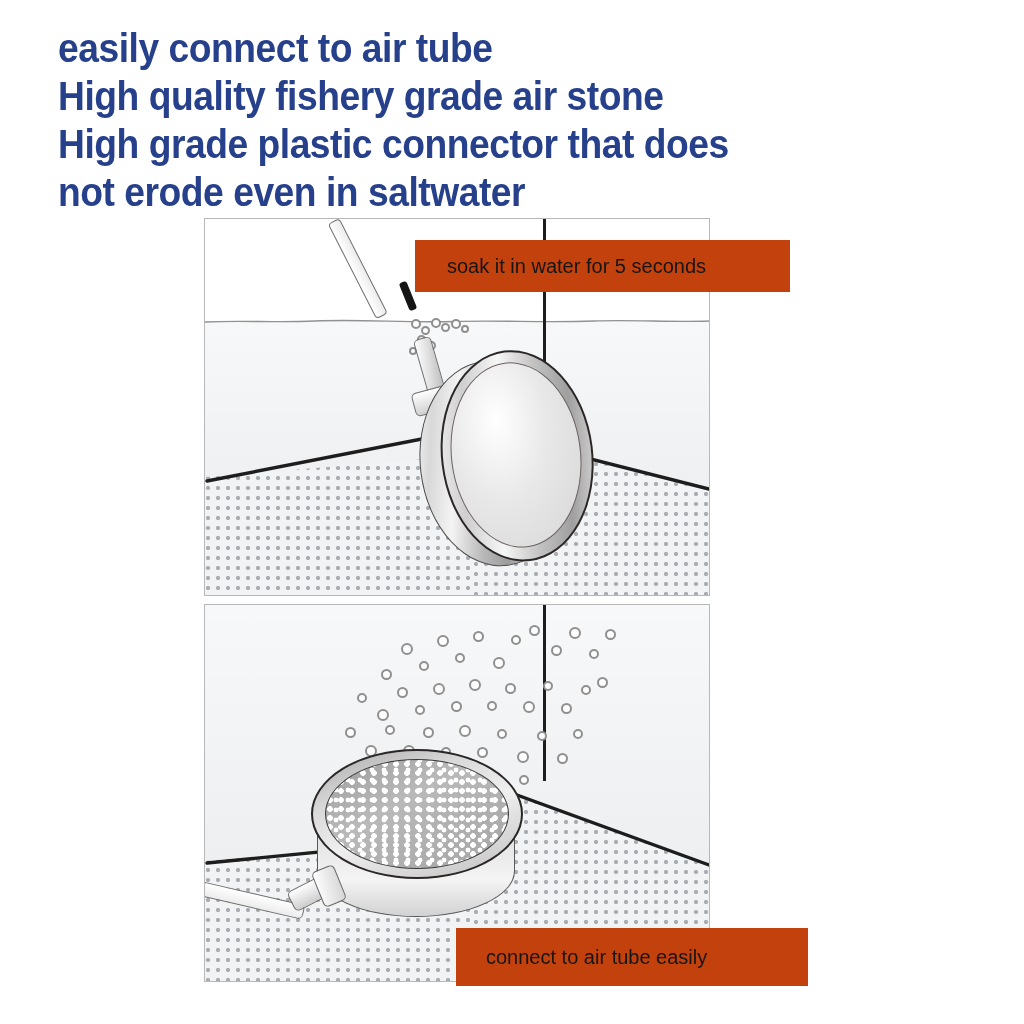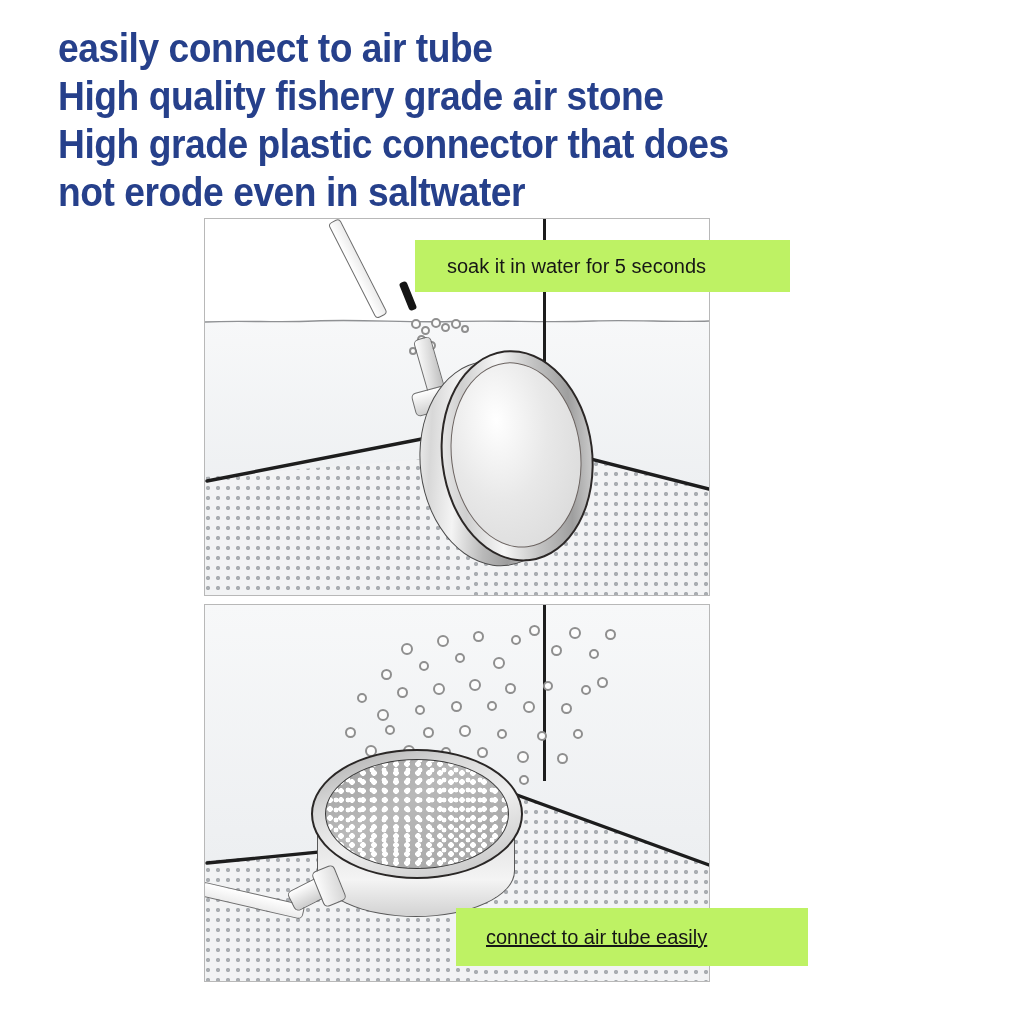--- a/index.html
+++ b/index.html
@@ -250,47 +250,46 @@
     position: absolute;
     border-radius: 50%;
     border: 2px solid #8f8f8f;
     background: #fdfdfd;
     box-sizing: border-box;
   }
 
   
   .caption {
     position: absolute;
-    background: #bef264;
+    background: #c2410c;
     color: #161616;
     font-family: "Liberation Sans", sans-serif;
     font-size: 20px;
     line-height: 20px;
     display: flex;
     align-items: center;
     white-space: nowrap;
     z-index: 30;
     text-align: right;
   }
   #caption-soak {
     left: 415px;
     top: 240px;
     width: 375px;
     height: 52px;
     padding-left: 32px;
     box-sizing: border-box;
   }
   #caption-connect {
     left: 456px;
-    top: 908px;
+    top: 928px;
     width: 352px;
     height: 58px;
     padding-left: 30px;
     box-sizing: border-box;
-    text-decoration: underline;
   }
 </style>
 </head>
 <body>
 
 <div class="headline">
   <span class="hl">easily connect to air tube</span>
   <span class="hl">High quality fishery grade air stone</span>
   <span class="hl">High grade plastic connector that does</span>
   <span class="hl">not erode even in saltwater</span>

